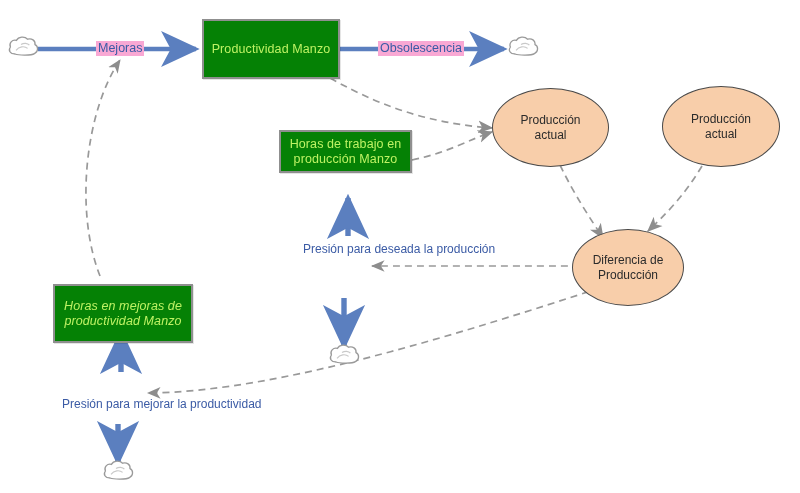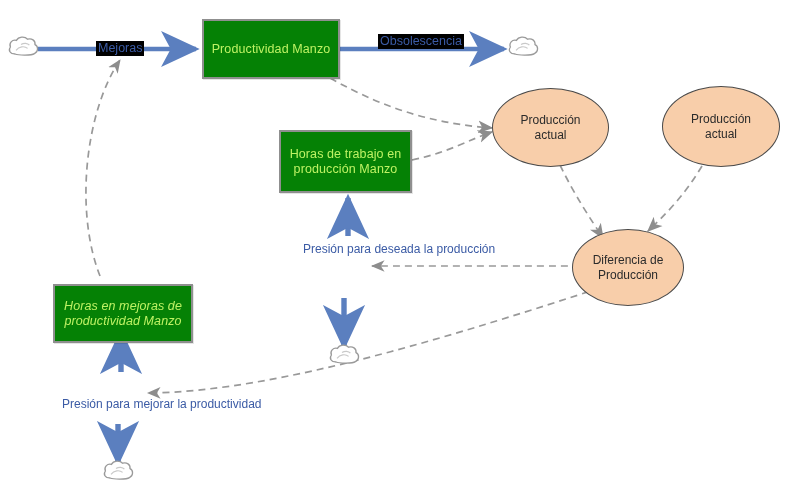--- a/index.html
+++ b/index.html
@@ -55,21 +55,21 @@
     text-align:center;
     white-space:nowrap;
   }
   .arrowlabel{
     position:absolute;
     color:#3b5ba5;
     font-size:12.5px;
     line-height:15px;
     text-align:center;
     white-space:nowrap;
-    background:#000000;
+    background:#f9a8d4;
     padding:0 2px;
   }
 </style>
 </head>
 <body>
 
 <div id="canvas">
 
   <svg id="wires" viewBox="0 0 800 493">
     <defs>
@@ -146,21 +146,21 @@
                C30.6,10 30.4,16 26.4,17.6 C23.6,19.6 10.6,19.4 7,18 Z" fill="#ffffff" stroke="#9a9a9a" stroke-width="1.3"></path>
       <path d="M8,14.4 C11,10.4 16.4,9.6 19.6,12.4" fill="none" stroke="#c9c9c9" stroke-width="1.2"></path>
       <path d="M13,8.6 C16,6.6 19.6,7 21.4,9.2" fill="none" stroke="#c9c9c9" stroke-width="1.2"></path>
     </g>
   </svg>
 
   <div class="stock" style="left:202px;top:19px;width:138px;height:60px;">
     <span>Productividad Manzo</span>
   </div>
 
-  <div class="stock" style="left:279px;top:130px;width:133px;height:63px;">
+  <div class="stock" style="left:279px;top:130px;width:133px;height:43px;">
     <span>
       <span>Horas de trabajo en</span>
       <span>producción Manzo</span>
     </span>
   </div>
 
   <div class="stock" style="left:53px;top:284px;width:140px;height:59px;font-style:italic;">
     <span>
       <span>Horas en mejoras de</span>
       <span>productividad Manzo</span>
@@ -185,21 +185,21 @@
     <span>
       <span>Diferencia de</span>
       <span>Producción</span>
     </span>
   </div>
 
   <div class="arrowlabel" style="left:96px;top:41px;">
     <span>Mejoras</span>
   </div>
 
-  <div class="arrowlabel" style="left:378px;top:34px;">
+  <div class="arrowlabel" style="left:378px;top:41px;">
     <span>Obsolescencia</span>
   </div>
 
   <div class="flowlabel" style="left:303px;top:242px;width:92px;">
     <span>Presión para</span>
     <span>deseada la</span>
     <span>producción</span>
   </div>
 
   <div class="flowlabel" style="left:62px;top:397px;width:118px;">

